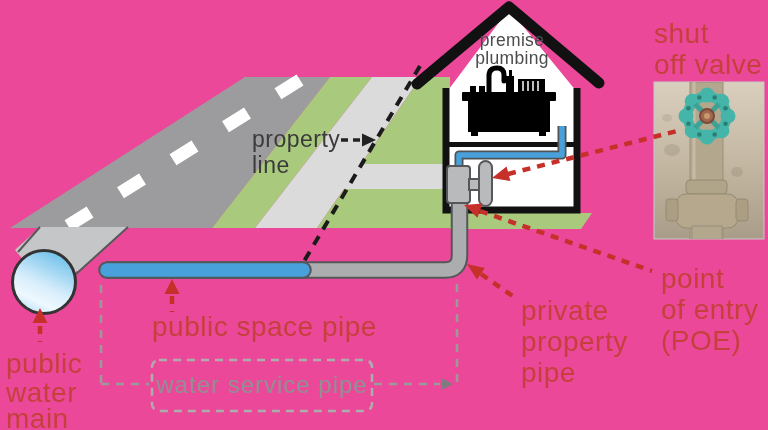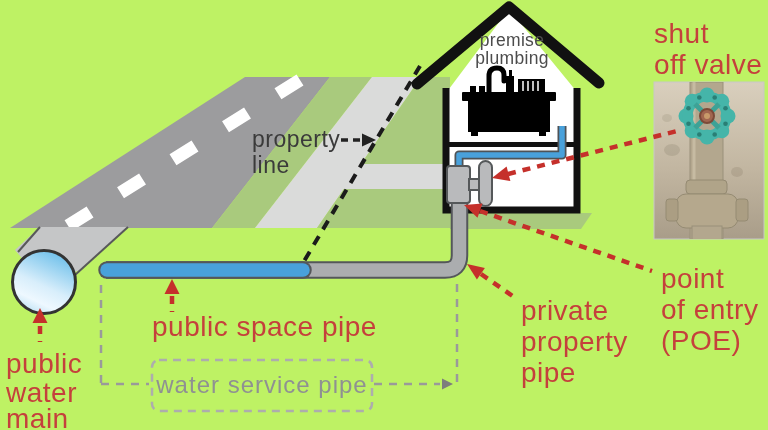--- a/index.html
+++ b/index.html
@@ -2,21 +2,21 @@
 <html style="--label-red: #c5403c; --arrow-red: #c5302b; --pipe-blue: #49a1db; --pipe-gray: #abadaf; --road-gray: #9c9c9e; --grass-green: #a9ca7d; --sidewalk-gray: #dadbda; --valve-teal: #45b5a9; --neutral-text: #3a3a3a; --muted-text: #8f9192;"><head>
 <meta charset="utf-8">
 <style>
   :root{
     --label-red:#c5403c; --arrow-red:#c5302b; --pipe-blue:#49a1db;
     --pipe-gray:#abadaf; --pipe-outline:#54575a; --road-gray:#9c9c9e;
     --grass-green:#a9ca7d; --sidewalk-gray:#dadbda; --valve-teal:#45b5a9;
     --neutral-text:#3a3a3a; --muted-text:#8f9192; --house-black:#111111;
   }
   html,body{margin:0;padding:0;background:#ffffff;}
-  #stage{position:relative;width:768px;height:430px;background:#bef264;overflow:hidden;
+  #stage{position:relative;width:768px;height:430px;background:#ec4899;overflow:hidden;
          font-family:"Liberation Sans", sans-serif;}
   svg{display:block}
   text{font-family:"Liberation Sans", sans-serif;}
   .red-label{fill:var(--label-red);font-size:28px;letter-spacing:.5px;}
   .gray-label{fill:var(--muted-text);font-size:24px;letter-spacing:1px;}
   .dark-label{fill:var(--neutral-text);font-size:23px;letter-spacing:.5px;}
   .premise-label{fill:#4c4c4c;font-size:17.5px;letter-spacing:.3px;}
   .red-dash{stroke:var(--arrow-red);stroke-width:4.5;stroke-dasharray:8 7;fill:none;}
   .red-head{fill:var(--arrow-red);stroke:none;}
   .gray-dash{stroke:#9a9a9a;stroke-width:2.5;stroke-dasharray:8 7;fill:none;}

